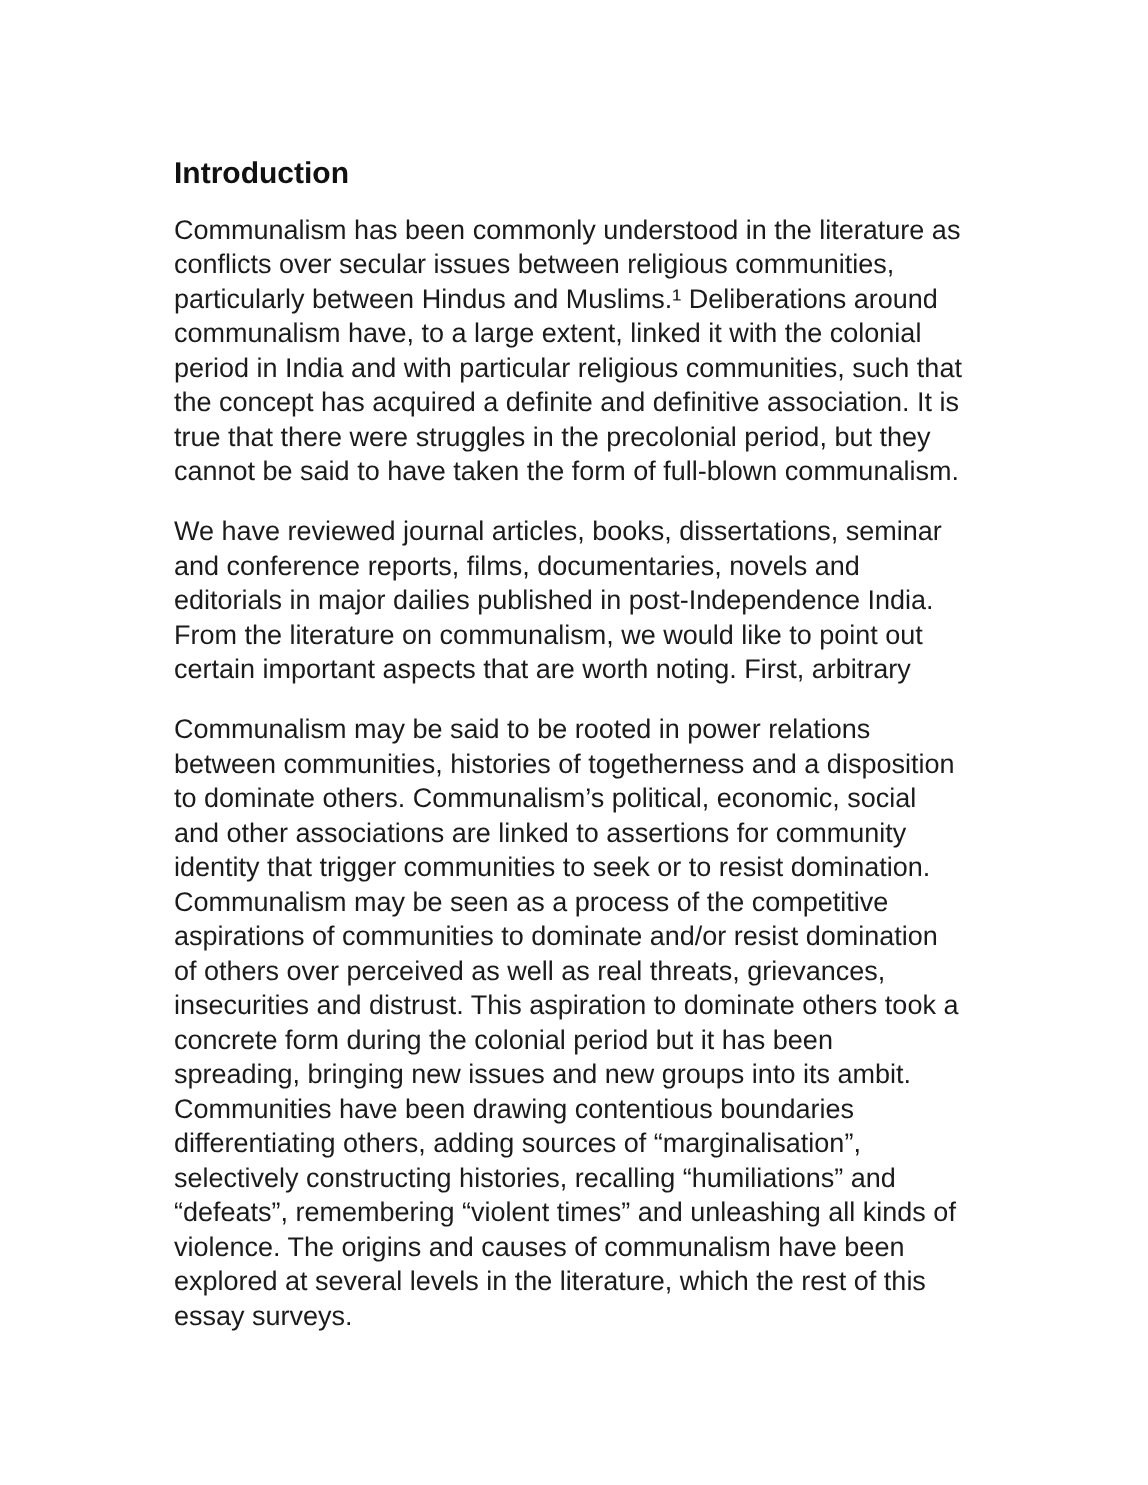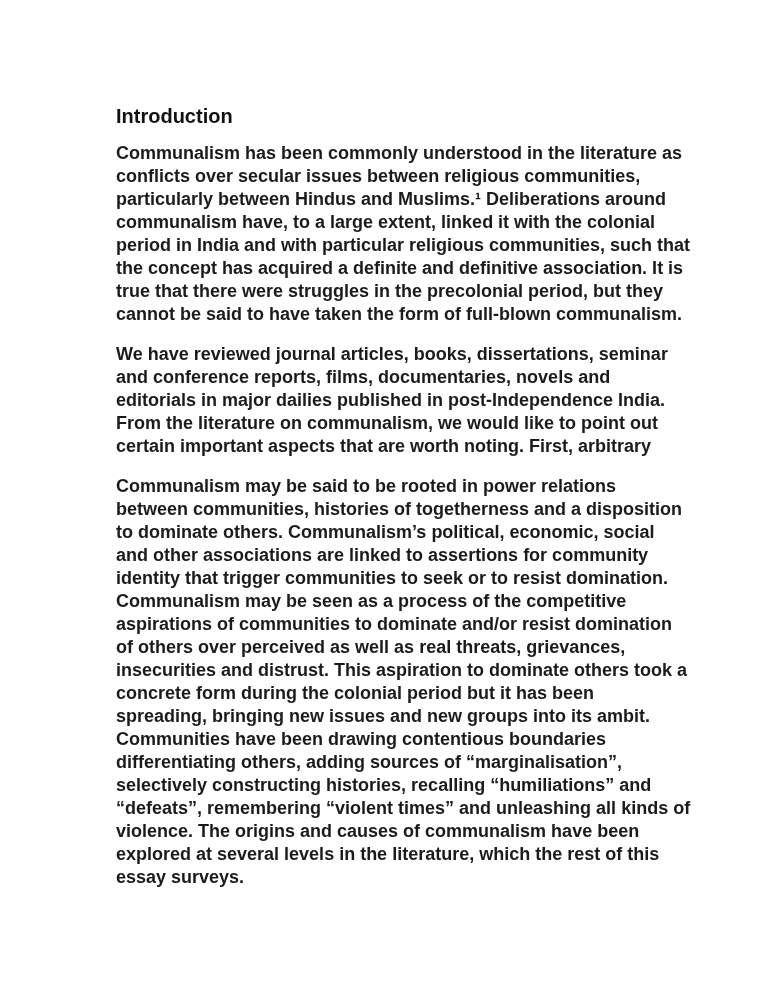--- a/index.html
+++ b/index.html
@@ -27,21 +27,20 @@
     font-weight: bold;
     margin: 0 0 14px 0;
     color: #111111;
   }
   .para {
     font-size: 18px;
     line-height: 23px;
     margin: 0 0 17px 0;
     white-space: pre-line; 
     color: #1b1b1b;
-    font-weight: bold;
   }
 </style>
 </head>
 <body>
 
 <div class="page">
   <h1 class="heading">Introduction</h1>
 
   <p class="para">Communalism has been commonly understood in the literature as
 conflicts over secular issues between religious communities,

